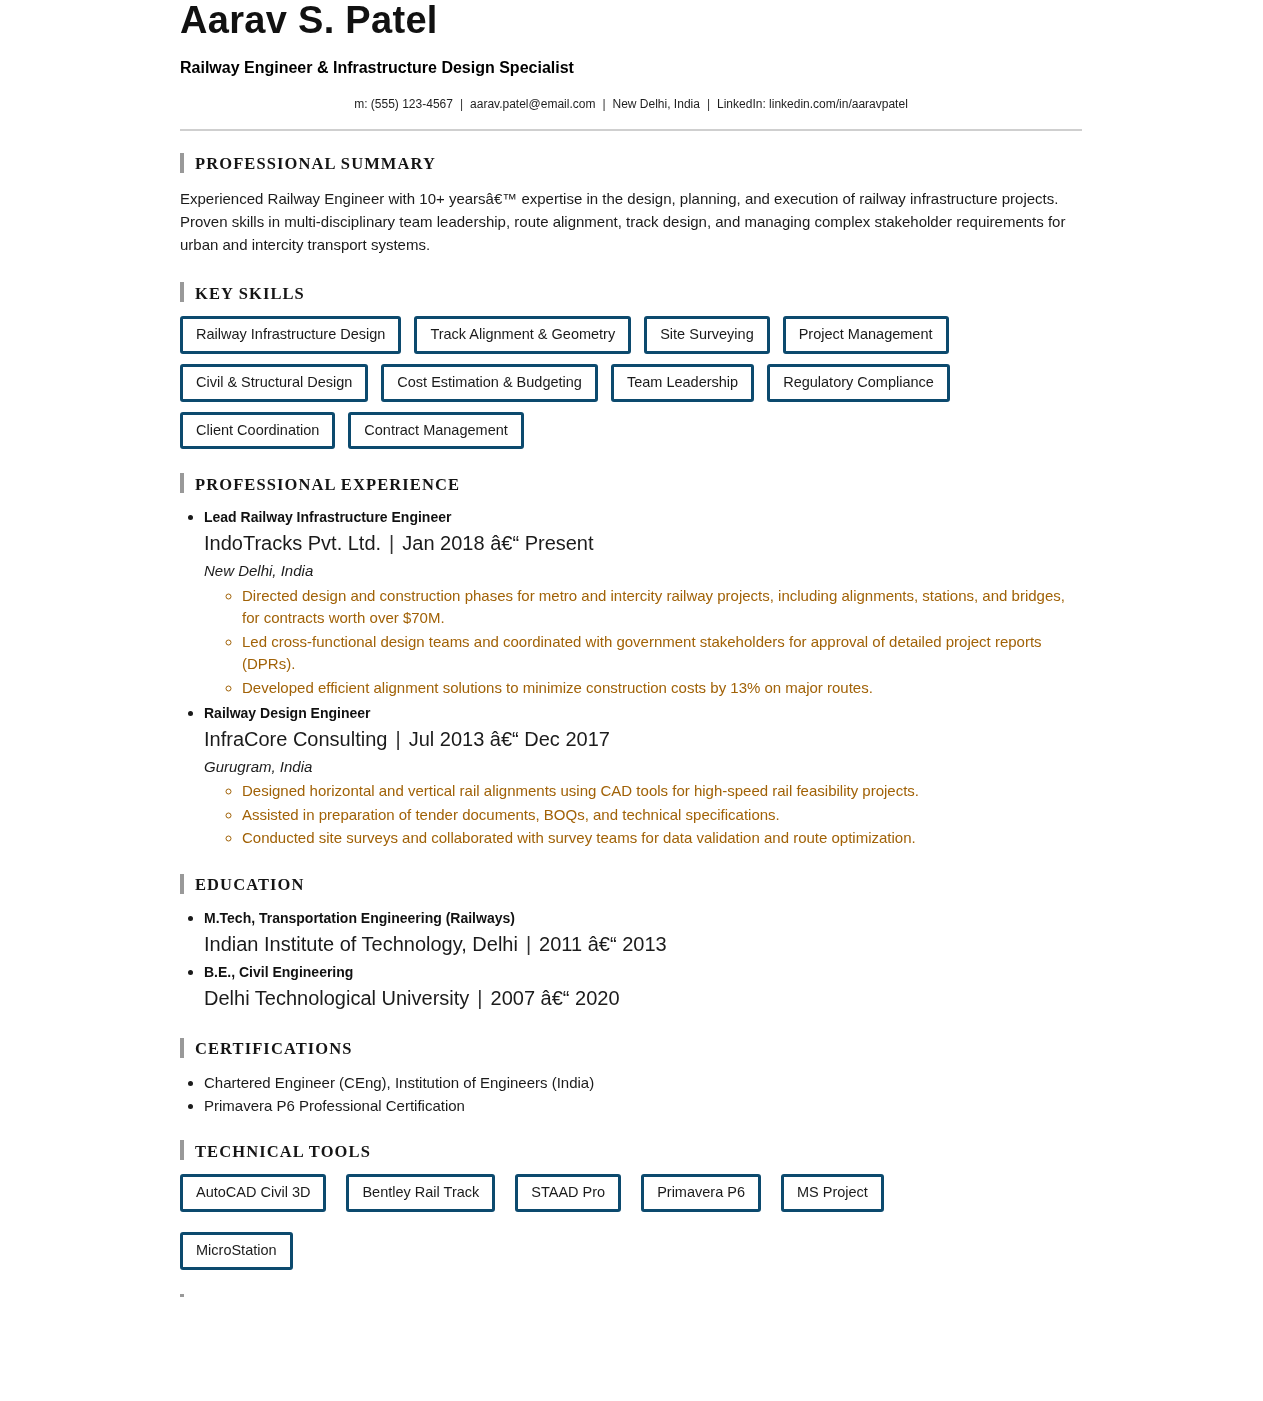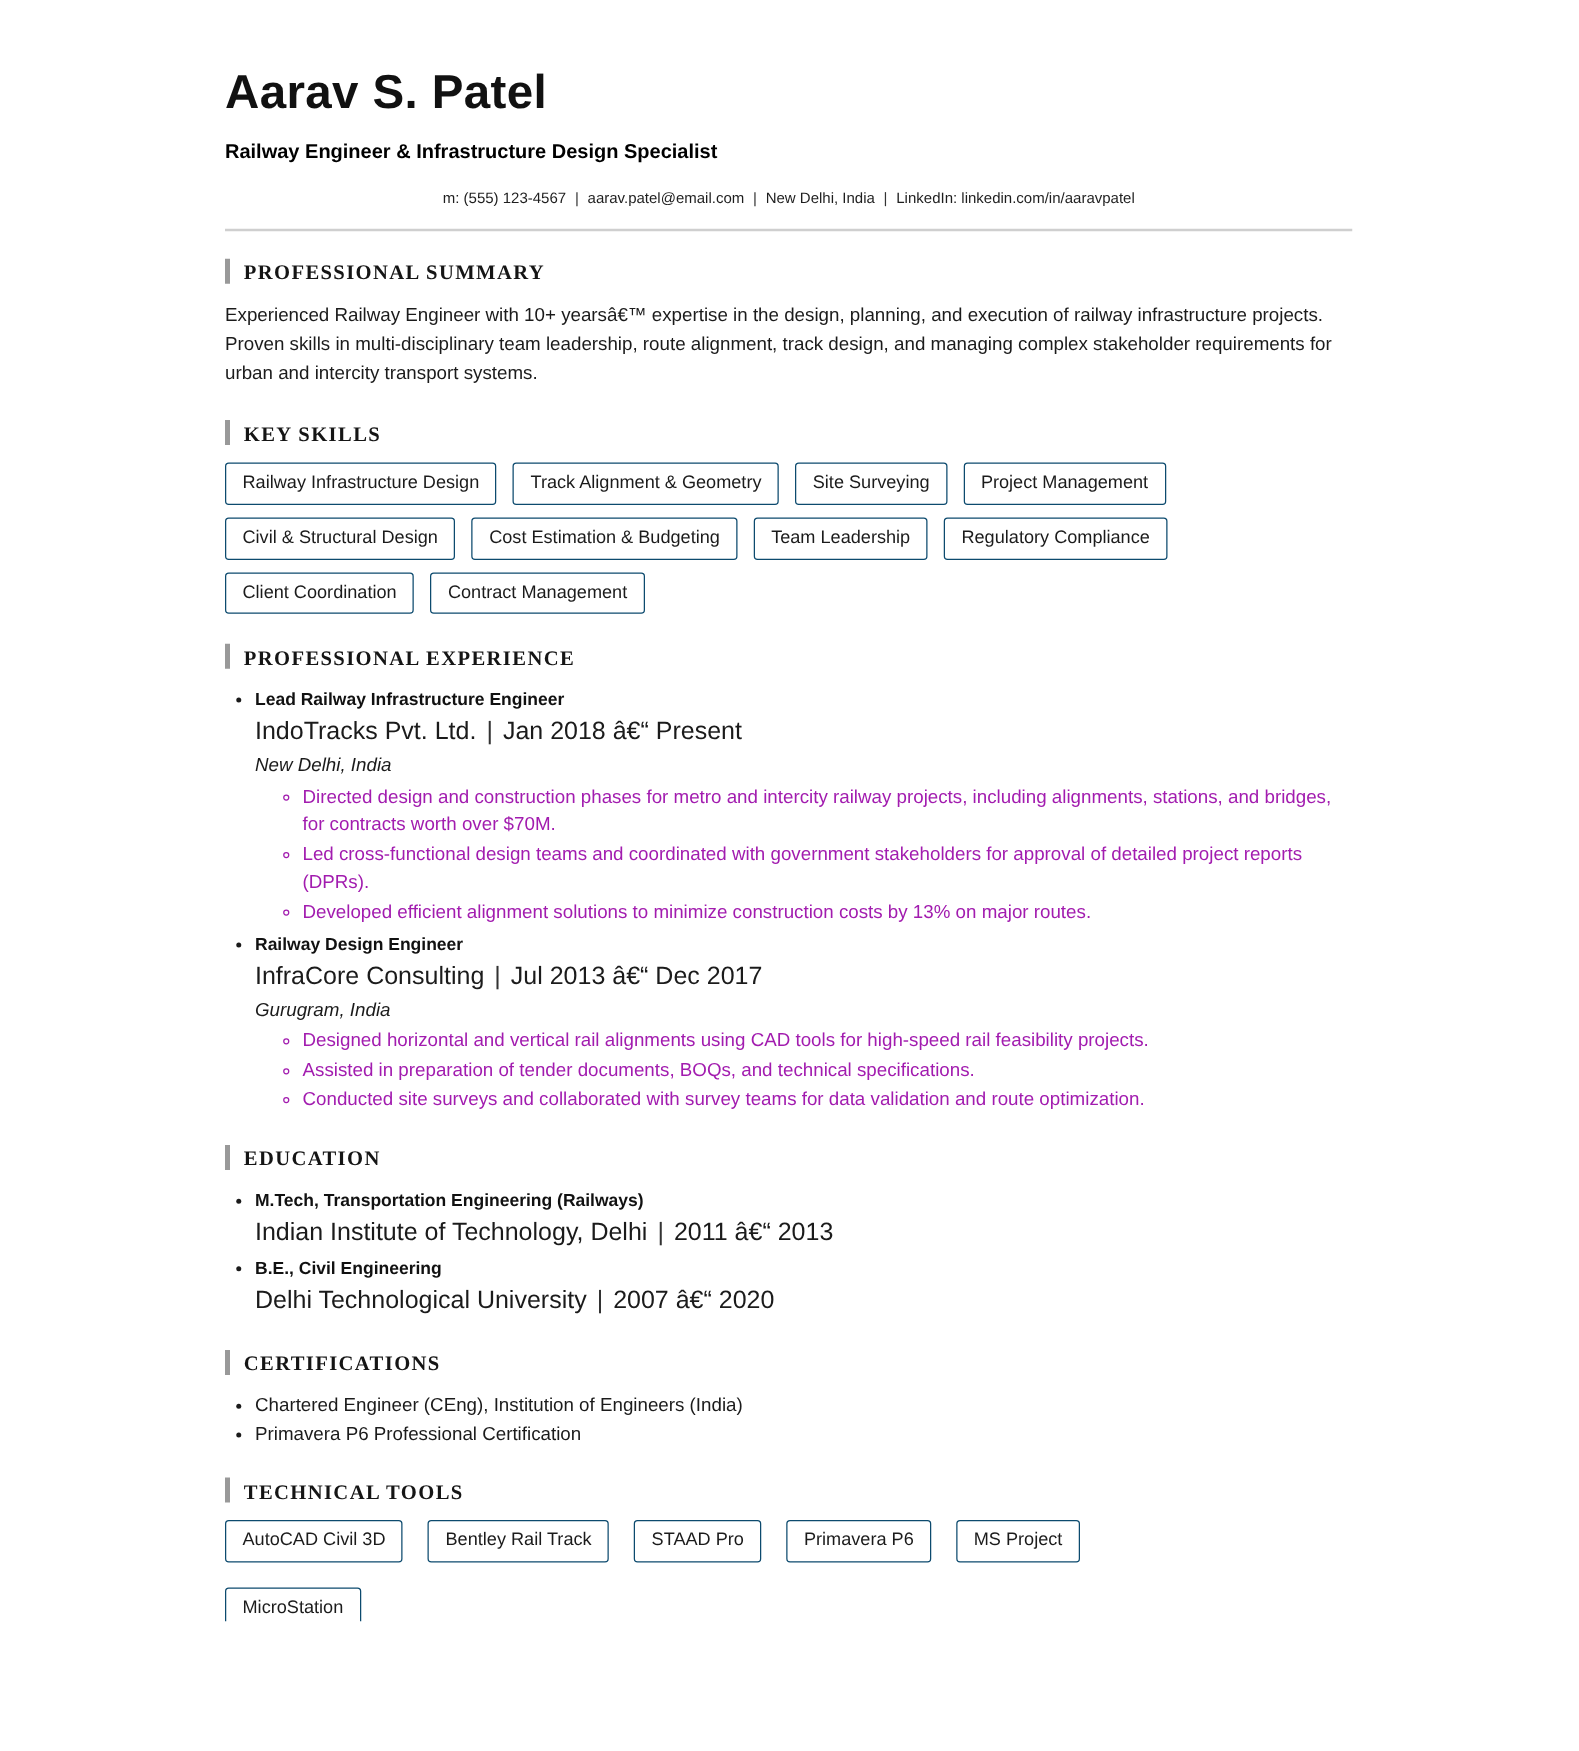--- a/index.html
+++ b/index.html
@@ -24,21 +24,21 @@
   }
   .resume {
     position: absolute;
     left: 180px;
     top: 0;
     width: 902px;
     height: 1297px;
     overflow: hidden;
     background: #ffffff;
   }
-  .inner { padding-top: 54px; }
+  .inner { }
 
   .name {
     font-size: 38px;
     font-weight: bold;
     letter-spacing: 0.3px;
     color: #111111;
     margin: 0 0 16px 0;
     line-height: 1.1;
   }
   .headline {
@@ -101,21 +101,21 @@
 
   .chips {
     display: flex;
     flex-wrap: wrap;
     gap: 10px 13px;
     margin: 0 0 24px 0;
     max-width: 800px;
   }
   .chips.tools { max-width: 800px; gap: 20px; }
   .chip {
-    border: 1px solid #0c4a6e;
+    border: 3px solid #0c4a6e;
     border-radius: 3px;
     padding: 7px 13px 8px 13px;
     font-size: 14.5px;
     color: #1b1b1b;
     background: #ffffff;
     line-height: 1.15;
     white-space: nowrap;
   }
 
   ul.jobs, ul.edu, ul.certs {
@@ -154,21 +154,21 @@
     line-height: 1.55;
   }
   ul.achievements {
     margin: 2px 0 4px 0;
     padding-left: 38px;
     list-style-type: circle;
   }
   ul.achievements > li {
     font-size: 15px;
     line-height: 1.5;
-    color: #a21caf;
+    color: #a16207;
     margin-bottom: 1px;
     max-width: 840px;
   }
 
   .section.languages { margin-bottom: 0; }
 </style>
 </head>
 <body>
 
 <div class="page">

